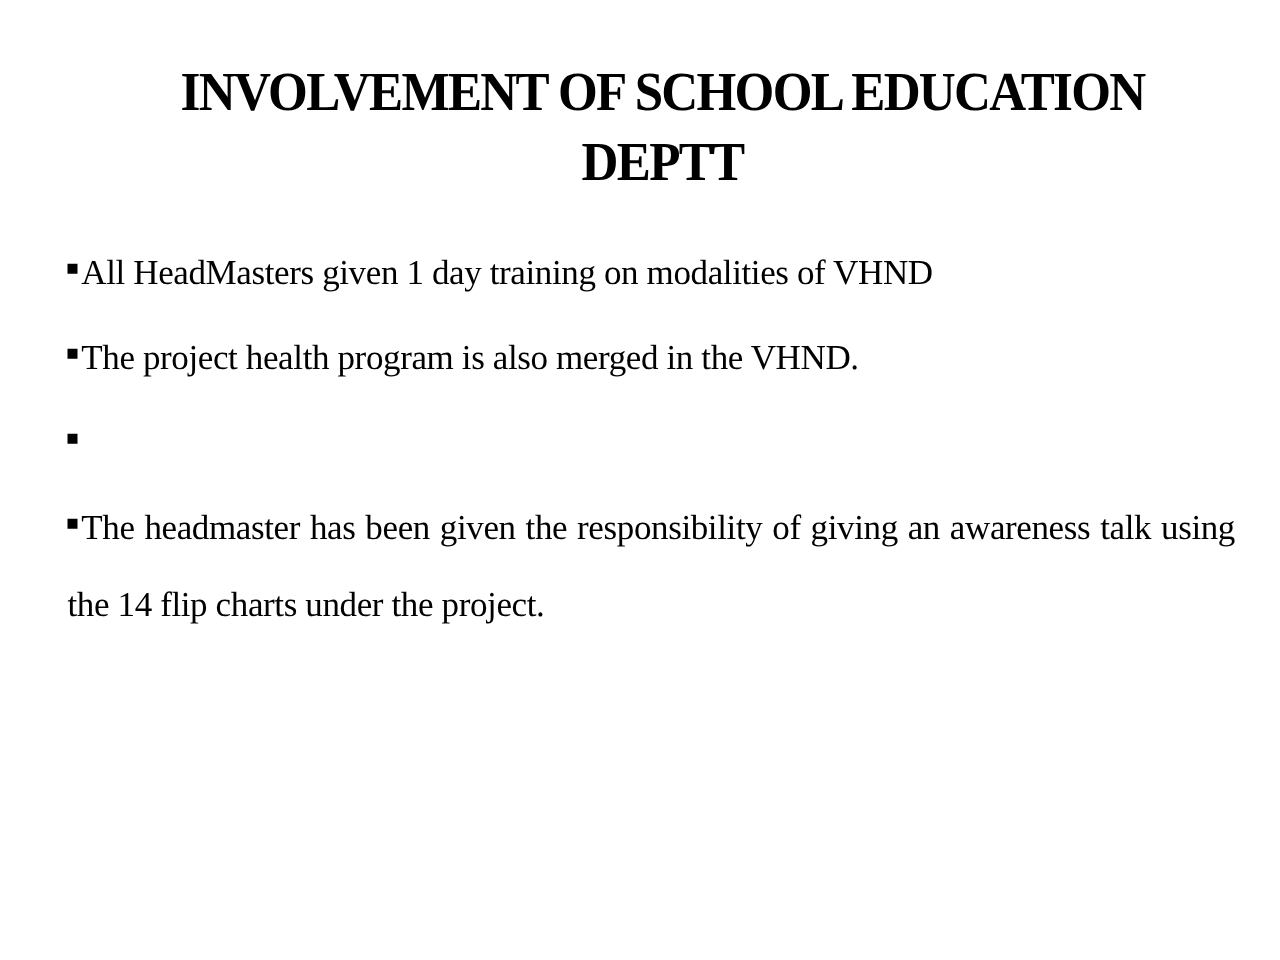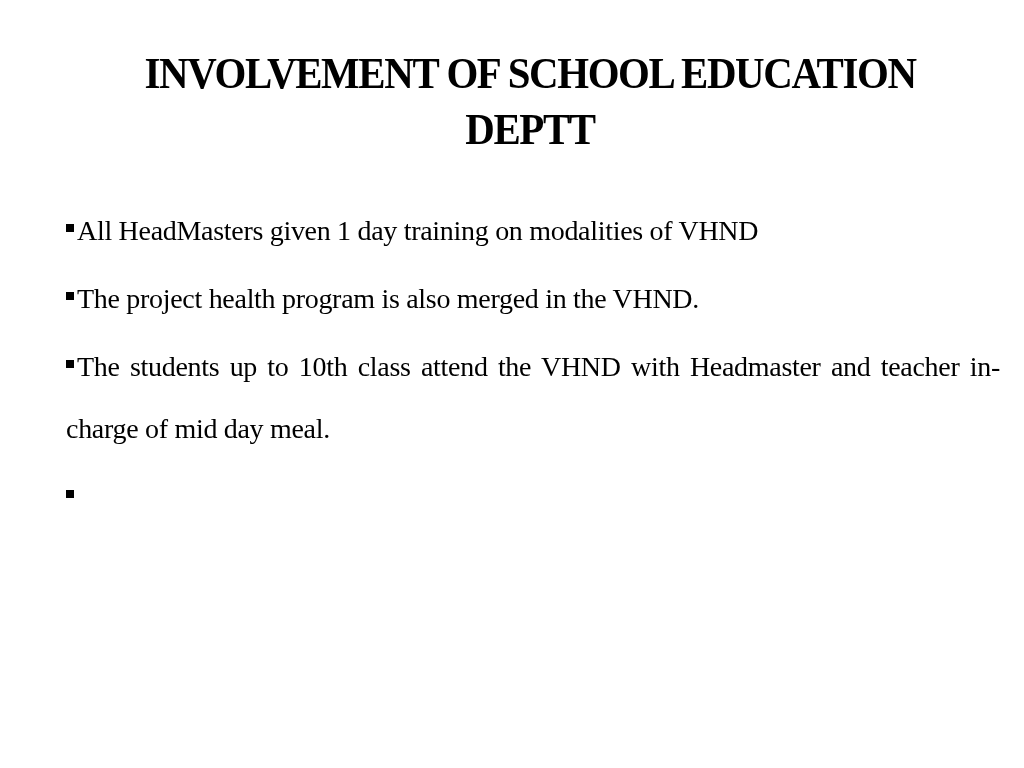--- a/index.html
+++ b/index.html
@@ -32,21 +32,21 @@
       line-height: 56px;
       letter-spacing: -1.5px;
       transform: scaleX(0.93);
       transform-origin: center top;
     }
     .bullets {
       position: absolute;
       left: 54px;
       width: 934px;
       top: 188px;
-      margin: 12px;
+      margin: 0;
       padding: 0;
       list-style: none;
     }
     .bullet {
       font-size: 28px;
       line-height: 62px;
       text-align: justify;
       text-align-last: left;
       margin: 0 0 6px 0;
       letter-spacing: -0.3px;
@@ -72,19 +72,19 @@
   </div>
 
   <ul class="bullets">
     <li class="bullet">
       <span class="marker"></span><span>All HeadMasters given 1 day training on modalities of VHND</span>
     </li>
     <li class="bullet">
       <span class="marker"></span><span>The project health program is also merged in the VHND.</span>
     </li>
     <li class="bullet">
-      <span class="marker"></span><span>The students up to 10th class attend the VHND with Headmaster and teacher in-charge of mid day meal.</span>
+      <span class="marker"></span>
     </li>
     <li class="bullet">
-      <span class="marker"></span>
+      <span class="marker"></span><span>The headmaster has been given the responsibility of giving an awareness talk using the 14 flip charts under the project.</span>
     </li>
   </ul>
 </div>
 
 </body></html>

